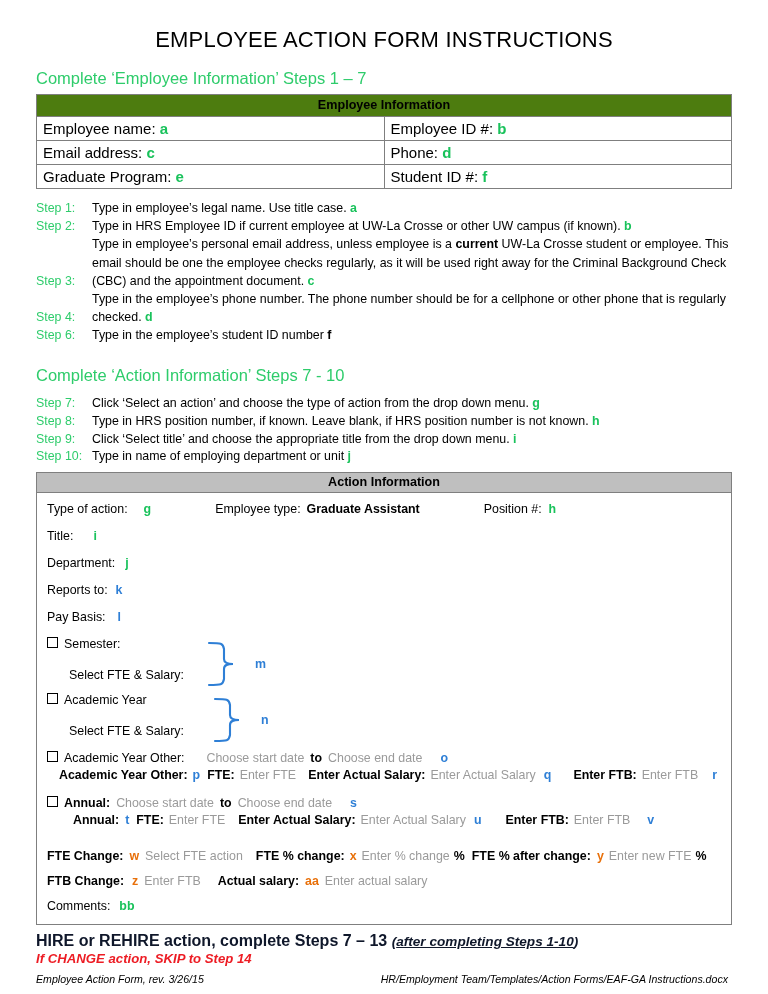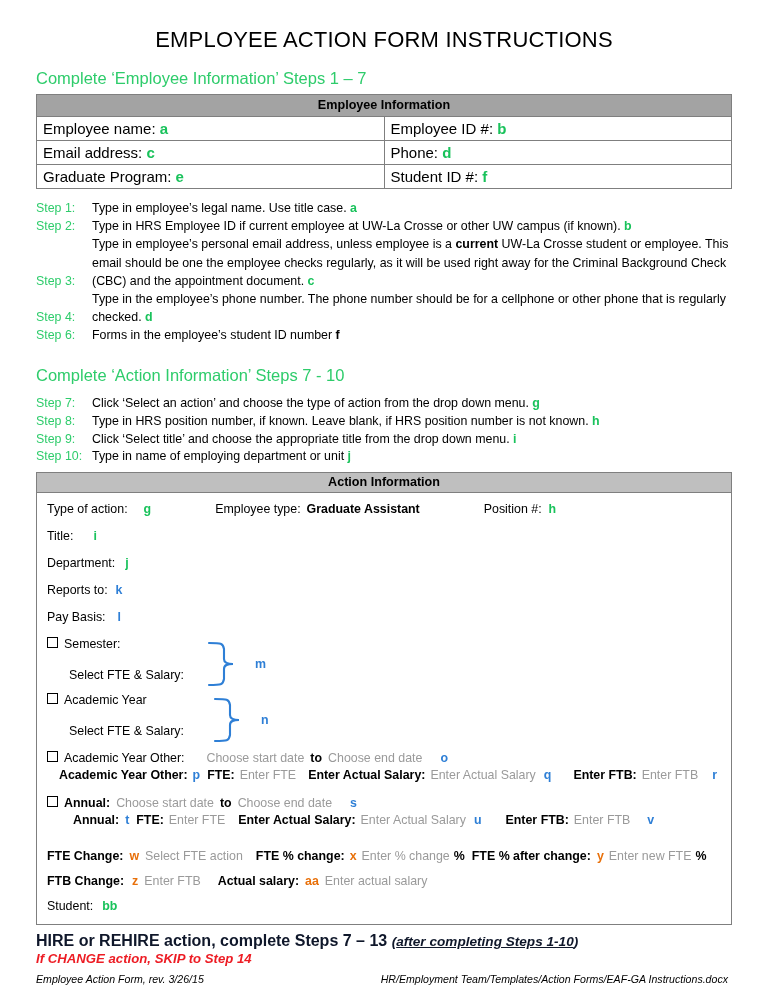--- a/index.html
+++ b/index.html
@@ -54,21 +54,21 @@
   table.form-table td, table.form-table th {
     border: 1px solid #7f7f7f;
     font-size: 15px;
     padding: 2px 6px;
     height: 19px;
     vertical-align: middle;
     font-weight: normal;
     text-align: left;
   }
   table.form-table th.table-title {
-    background: #a3a3a3;
+    background: #4d7c0f;
     text-align: center;
     font-weight: bold;
     font-size: 12.6px;
     height: 17px;
   }
 
   
   .steps { margin-top: 10px; }
   .step-row {
     display: flex;
@@ -246,21 +246,21 @@
     </div>
 
     <div class="step-row">
       <span class="step-label">Step 4:</span>
       <span class="step-text"><span>Type in the employee’s phone number.  The phone number should be for a cellphone or other phone that is regularly checked. </span><span class="g">d</span></span>
     </div>
 
 
     <div class="step-row">
       <span class="step-label">Step 6:</span>
-      <span class="step-text"><span>Forms in the employee’s student ID number </span><span class="bold">f</span></span>
+      <span class="step-text"><span>Type in the employee’s student ID number </span><span class="bold">f</span></span>
     </div>
 
   </div>
 
   <div class="section-head action-head">Complete ‘Action Information’ Steps 7 - 10</div>
 
   <div class="steps tight">
     <div class="step-row">
       <span class="step-label">Step 7:</span>
       <span class="step-text"><span>Click ‘Select an action’ and choose the type of action from the drop down menu.  </span><span class="g">g</span></span>
@@ -456,21 +456,21 @@
         <span class="gray">Enter FTB</span>
         <span class="sp-sm" style="width:17px"></span>
         <span class="bold">Actual salary:</span>
         <span class="sp-sm" style="width:6px"></span>
         <span class="o">aa</span>
         <span class="sp-sm" style="width:6px"></span>
         <span class="gray">Enter actual salary</span>
       </div>
 
       <div class="arow" style="margin-bottom:3px;">
-        <span class="lbl">Student:</span>
+        <span class="lbl">Comments:</span>
         <span class="sp-sm" style="width:9px"></span>
         <span class="g">bb</span>
       </div>
 
     </div>
   </div>
 
   <div class="hire-line"><span>HIRE or REHIRE action, complete Steps 7 – 13 </span><span class="paren-plain">(</span><span class="paren-italic">after completing Steps 1-10</span><span class="paren-plain">)</span></div>
 
   <div class="change-line">If CHANGE action, SKIP to Step 14</div>

